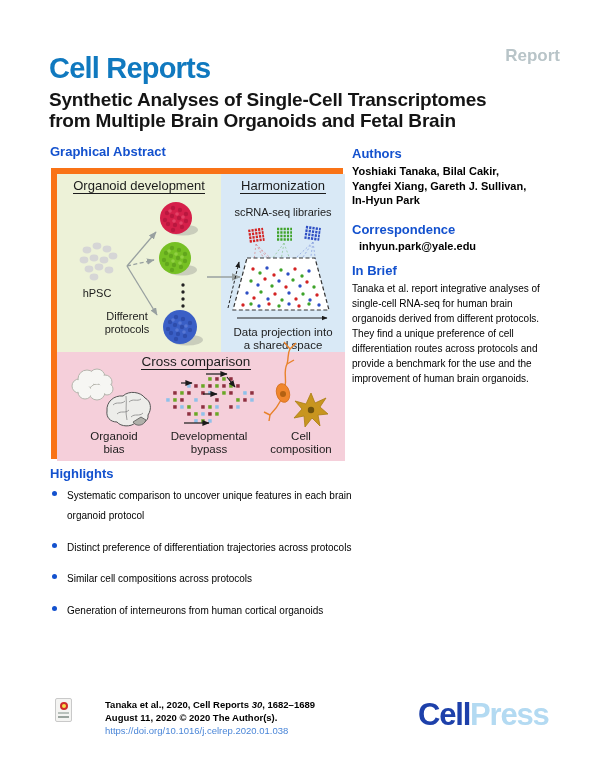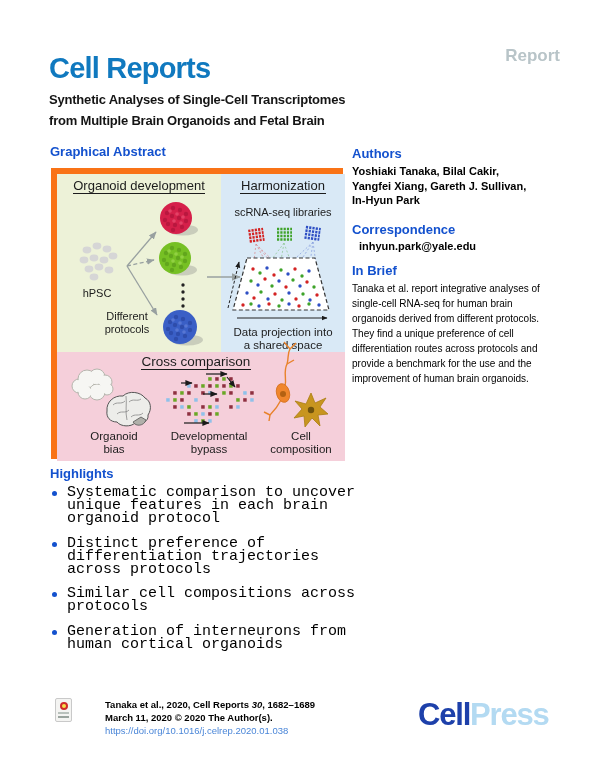--- a/index.html
+++ b/index.html
@@ -3,42 +3,42 @@
 <meta charset="utf-8">
 <style>
   * { margin:0; padding:0; box-sizing:border-box; }
   body { background:#fff; font-family:"Liberation Sans", sans-serif; }
   .page { position:relative; width:600px; height:779px; background:#fff; overflow:hidden; }
 
   .journal-logo { position:absolute; left:49px; top:52px; font-size:29px; font-weight:bold;
     color:#1079bf; letter-spacing:-0.8px; }
   .article-type { position:absolute; right:40px; top:46px; font-size:17px; font-weight:bold;
     color:#b8c4c8; }
-  .title { position:absolute; left:49px; top:89px; width:520px; font-size:13px; font-weight:bold;
+  .title { position:absolute; left:49px; top:89px; width:520px; font-size:19px; font-weight:bold;
     color:#141414; line-height:21px; letter-spacing:-0.2px; }
 
   .sec-heading { font-size:13px; font-weight:bold; color:#1351ce; }
   .ga-heading { position:absolute; left:50px; top:144px; }
 
   .figure-box { position:absolute; left:51px; top:168px; width:292px; height:291px;
     border:6px solid #f97316; background:#edf2d8; }
 
   .authors-h { position:absolute; left:352px; top:146px; }
   .authors-names { position:absolute; left:352px; top:164px; font-size:11px; font-weight:bold;
     color:#000; line-height:14.5px; }
   .corr-h { position:absolute; left:352px; top:222px; }
   .email { position:absolute; left:352px; top:240px; font-size:11px; font-weight:bold; color:#000;padding-left:7px; }
   .inbrief-h { position:absolute; left:352px; top:263px; }
   .inbrief-text { position:absolute; left:352px; top:281px; width:206px; font-size:10px;
     color:#000; line-height:15px; }
 
   .highlights-h { position:absolute; left:50px; top:466px; }
   .highlights-list { position:absolute; left:50px; top:486px; width:330px; list-style:none; }
   .highlights-list li { position:relative; padding-left:17px; margin-bottom:11.5px;
-    font-size:15px; line-height:13px; color:#000;font-family:Liberation Mono, monospace; }
+    font-size:10px; line-height:20px; color:#000; }
   .bullet { position:absolute; left:2px; top:5px; width:5px; height:5px; border-radius:50%;
     background:#1351ce; }
 
   .badge { position:absolute; left:55px; top:698px; width:17px; height:24px; background:#f4f4f2;
     border:1px solid #c9c9c9; border-radius:2px; }
   .badge-circle { position:absolute; left:3.5px; top:3px; width:8px; height:8px; border-radius:50%;
     border:2px solid #cf2b2b; background:#f7e04a; }
   .badge-band { position:absolute; left:2px; bottom:3px; width:11px; height:2px; background:#9aa49e; }
   .badge-band2 { position:absolute; left:2px; bottom:7px; width:11px; height:2px; background:#b9c1bc; }
 
@@ -457,21 +457,21 @@
   </ul>
 
   <div class="badge">
     <span class="badge-circle"></span>
     <span class="badge-band2"></span>
     <span class="badge-band"></span>
   </div>
 
   <div class="citation">
     <span>Tanaka et al., 2020, Cell Reports </span><span class="it">30</span><span>, 1682–1689</span><br>
-    <span>March 11, 2020 © 2020 The Author(s).</span><br>
+    <span>August 11, 2020 © 2020 The Author(s).</span><br>
     <a href="#" class="doi-link">https://doi.org/10.1016/j.celrep.2020.01.038</a>
   </div>
 
   <div class="cellpress">
     <span class="cp-dark">Cell</span><span class="cp-light">Press</span>
   </div>
 
 </div>
 
 </body></html>

